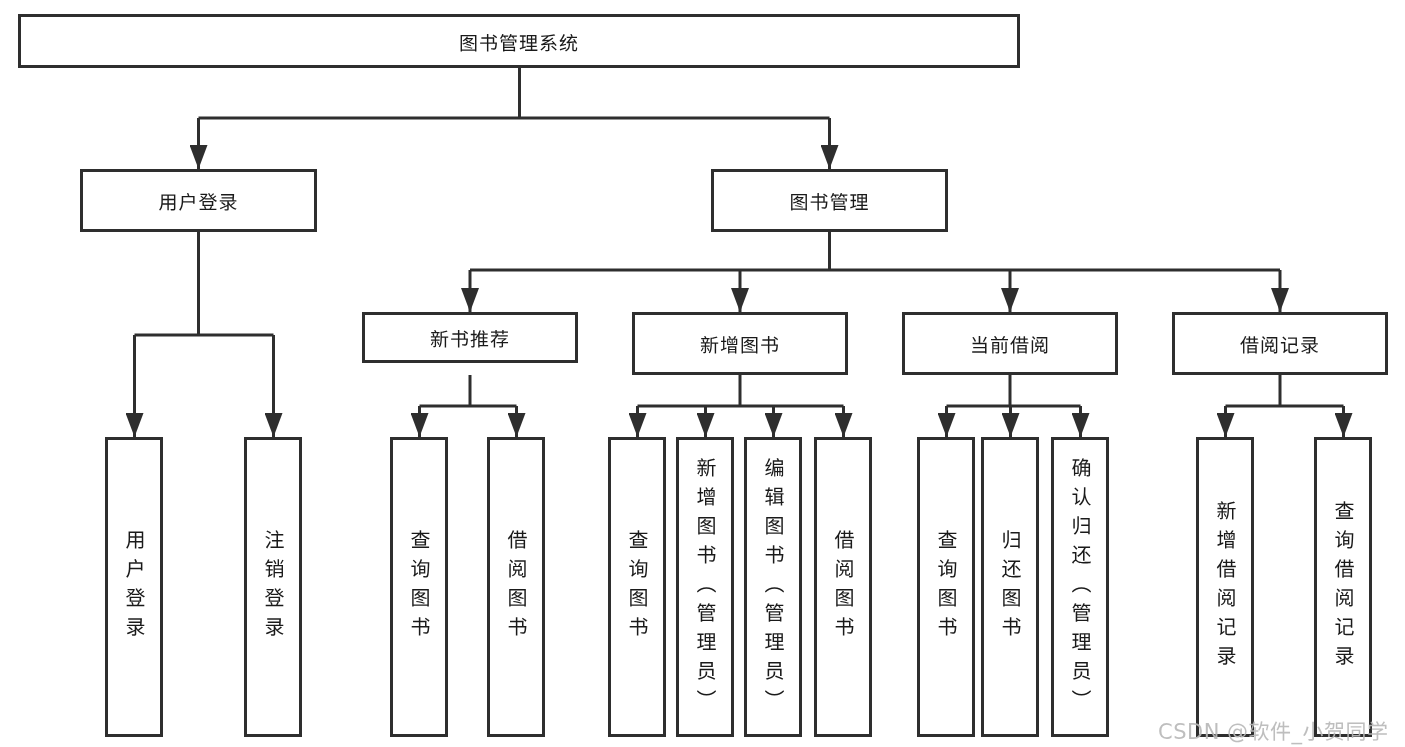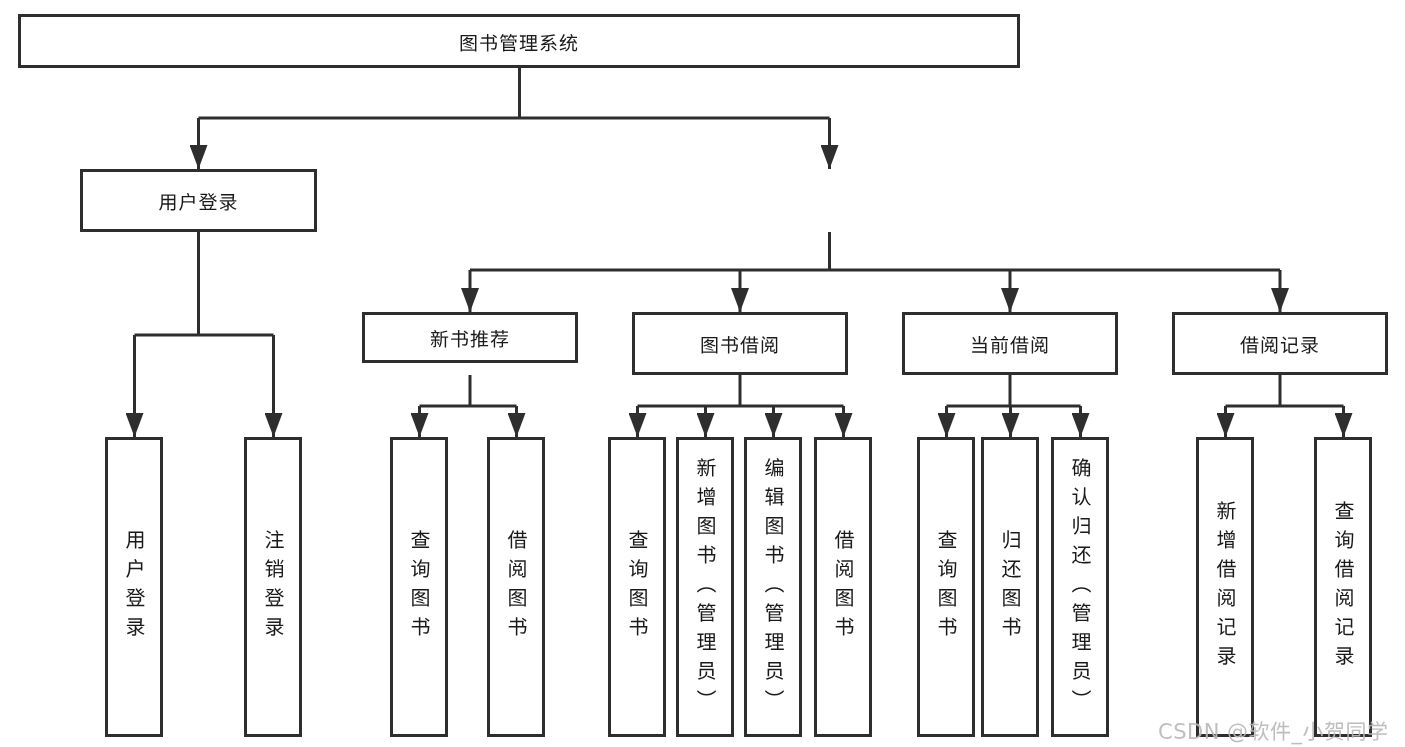--- a/index.html
+++ b/index.html
@@ -100,26 +100,29 @@
     </g>
   </svg>
 
   <div class="box" style="left:18px;top:14px;width:1002px;height:54px;">
     <span class="hlabel">图书管理系统</span>
   </div>
 
   <div class="box" style="left:80px;top:169px;width:237px;height:63px;">
     <span class="hlabel">用户登录</span>
   </div>
+  <div class="box" style="left:711px;top:169px;width:237px;height:63px;">
+    <span class="hlabel">图书管理</span>
+  </div>
 
   <div class="box" style="left:362px;top:312px;width:216px;height:51px;">
     <span class="hlabel">新书推荐</span>
   </div>
   <div class="box" style="left:632px;top:312px;width:216px;height:63px;">
-    <span class="hlabel">图书借阅</span>
+    <span class="hlabel">新增图书</span>
   </div>
   <div class="box" style="left:902px;top:312px;width:216px;height:63px;">
     <span class="hlabel">当前借阅</span>
   </div>
   <div class="box" style="left:1172px;top:312px;width:216px;height:63px;font-family:Liberation Serif, serif;">
     <span class="hlabel">借阅记录</span>
   </div>
 
   <div class="box" style="left:105px;top:437px;width:58px;height:300px;">
     <span class="vtext">用户登录</span>

